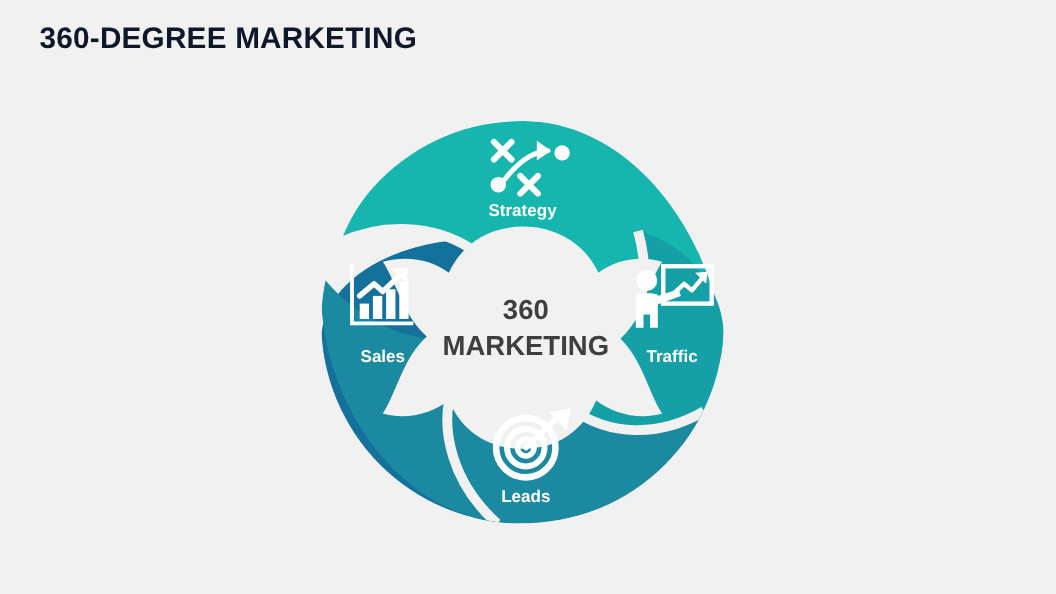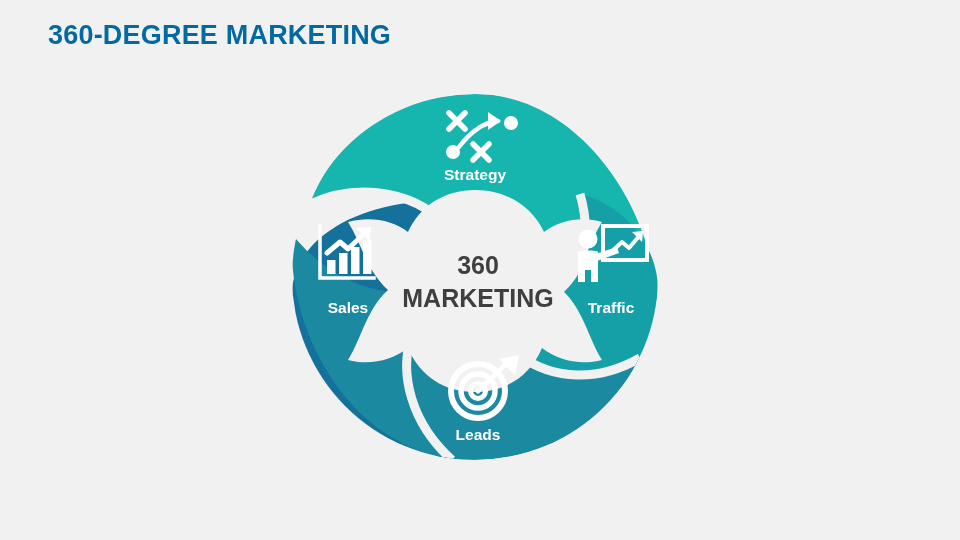--- a/index.html
+++ b/index.html
@@ -27,21 +27,21 @@
     top: 20px;
     font-size: 27px;
     font-weight: bold;
     color: #3f3f3f;
     letter-spacing: 0.2px;
     white-space: nowrap;
   }
   #diagram-wrap {
     position: absolute;
     left: 292px;
-    top: 94px;
+    top: 110px;
     width: 366px;
     height: 366px;
   }
   #diagram-svg {
     display: block;
     width: 366px;
     height: 366px;
   }
   .seg-label {
     font-family: "Liberation Sans", sans-serif;
@@ -56,21 +56,21 @@
     text-anchor: middle;
   }
   .center-line-1 { font-size: 25px; }
   .center-line-2 { font-size: 25px; }
 </style>
 </head>
 <body style="background: rgb(241, 241, 241);">
 
 <div id="slide" style="background: rgb(241, 241, 241);">
 
-  <div id="slide-title" style="color: #0369a1; margin-left: 12px;">360-DEGREE MARKETING</div>
+  <div id="slide-title" style="color: #0f172a;">360-DEGREE MARKETING</div>
 
   <div id="diagram-wrap">
     <svg id="diagram-svg" viewBox="0 0 366 366" xmlns="http://www.w3.org/2000/svg">
 
       <defs>
 
         <clipPath id="clip-circle">
           <circle cx="183" cy="183" r="183"></circle>
         </clipPath>
       </defs>

